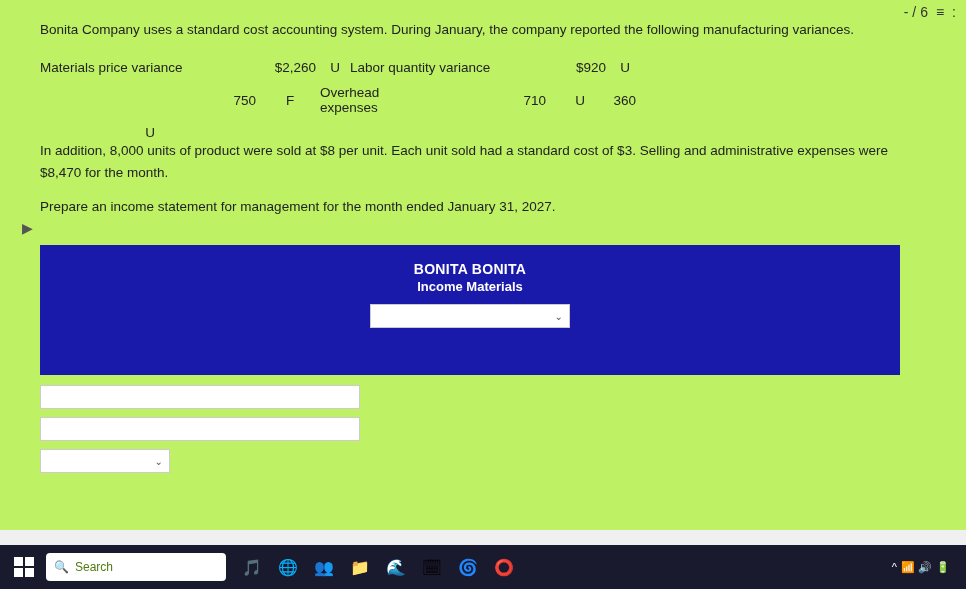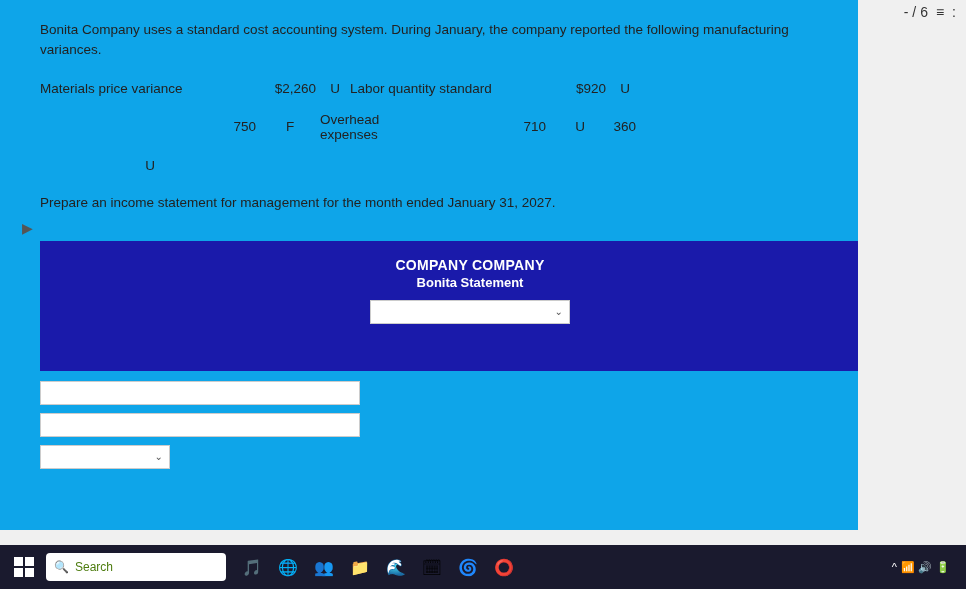--- a/index.html
+++ b/index.html
@@ -6,39 +6,38 @@
     body {
       font-family: Arial, sans-serif;
       background: #f0f0f0;
       width: 966px;
       height: 589px;
       overflow: hidden;
       position: relative;
     }
 
     .main-content {
-      background: #0ea5e9;
-      width: 858px;
+      background: #bef264;
+      width: 966px;
       height: 530px;
       padding: 20px 40px 4px 40px;
       overflow: hidden;
     }
 
     .intro-text {
       font-size: 13.5px;
       color: #222;
       line-height: 1.5;
       margin-bottom: 20px;
     }
 
     .variances-table {
       display: grid;
       grid-template-columns: 220px 60px 30px 200px 60px 30px;
-      row-gap: 16px;
-      margin-bottom: 22px;
+      row-gap: 10px;
     }
 
     .var-cell {
       font-size: 13.5px;
       color: #222;
       display: flex;
       align-items: center;
     }
 
     .var-label { font-weight: normal; }
@@ -242,44 +241,45 @@
 
 <div class="main-content">
 
   <p class="intro-text">Bonita Company uses a standard cost accounting system. During January, the company reported the following manufacturing variances.</p>
 
   <div class="variances-table">
 
     <div class="var-cell var-label">Materials price variance</div>
     <div class="var-cell var-amount">$2,260</div>
     <div class="var-cell var-type">U</div>
-    <div class="var-cell var-label">Labor quantity standard</div>
+    <div class="var-cell var-label">Labor quantity variance</div>
     <div class="var-cell var-amount">$920</div>
     <div class="var-cell var-type">U</div>
 
     <div class="var-cell var-amount">750</div>
     <div class="var-cell var-type">F</div>
     <div class="var-cell var-label">Overhead expenses</div>
     <div class="var-cell var-amount">710</div>
     <div class="var-cell var-type">U</div>
 
     <div class="var-cell var-amount">360</div>
     <div class="var-cell var-type">U</div>
     <div class="var-cell"></div>
     <div class="var-cell"></div>
     <div class="var-cell"></div>
 
   </div>
 
+  <p class="additional-text">In addition, 8,000 units of product were sold at $8 per unit. Each unit sold had a standard cost of $3. Selling and administrative expenses were $8,470 for the month.</p>
 
   <p class="prepare-text">Prepare an income statement for management for the month ended January 31, 2027.</p>
 
   <div class="income-statement-box">
-    <div class="income-statement-title">COMPANY COMPANY</div>
-    <div class="income-statement-subtitle">Bonita Statement</div>
+    <div class="income-statement-title">BONITA BONITA</div>
+    <div class="income-statement-subtitle">Income Materials</div>
 
     <div class="dropdown-container">
       <span></span>
       <span class="dropdown-arrow">⌄</span>
     </div>
   </div>
 
   <div class="input-fields-area">
     <div class="input-row">
       <div class="input-box"></div>

